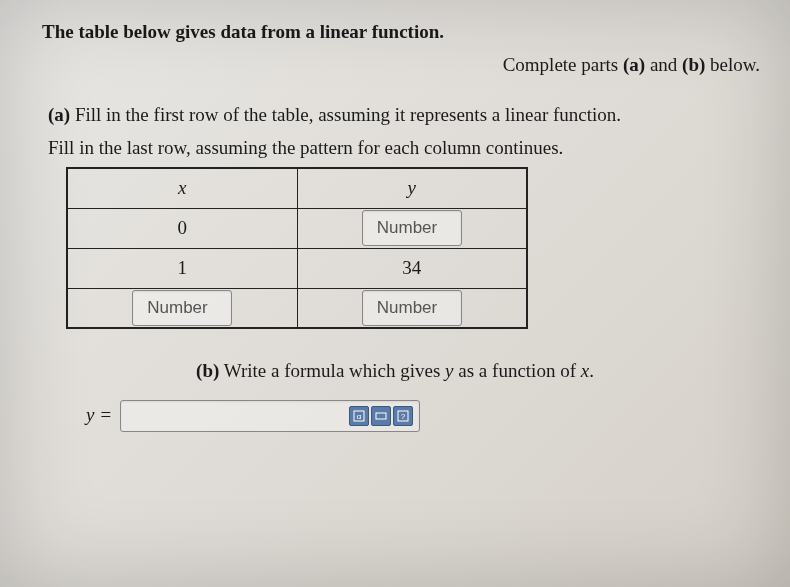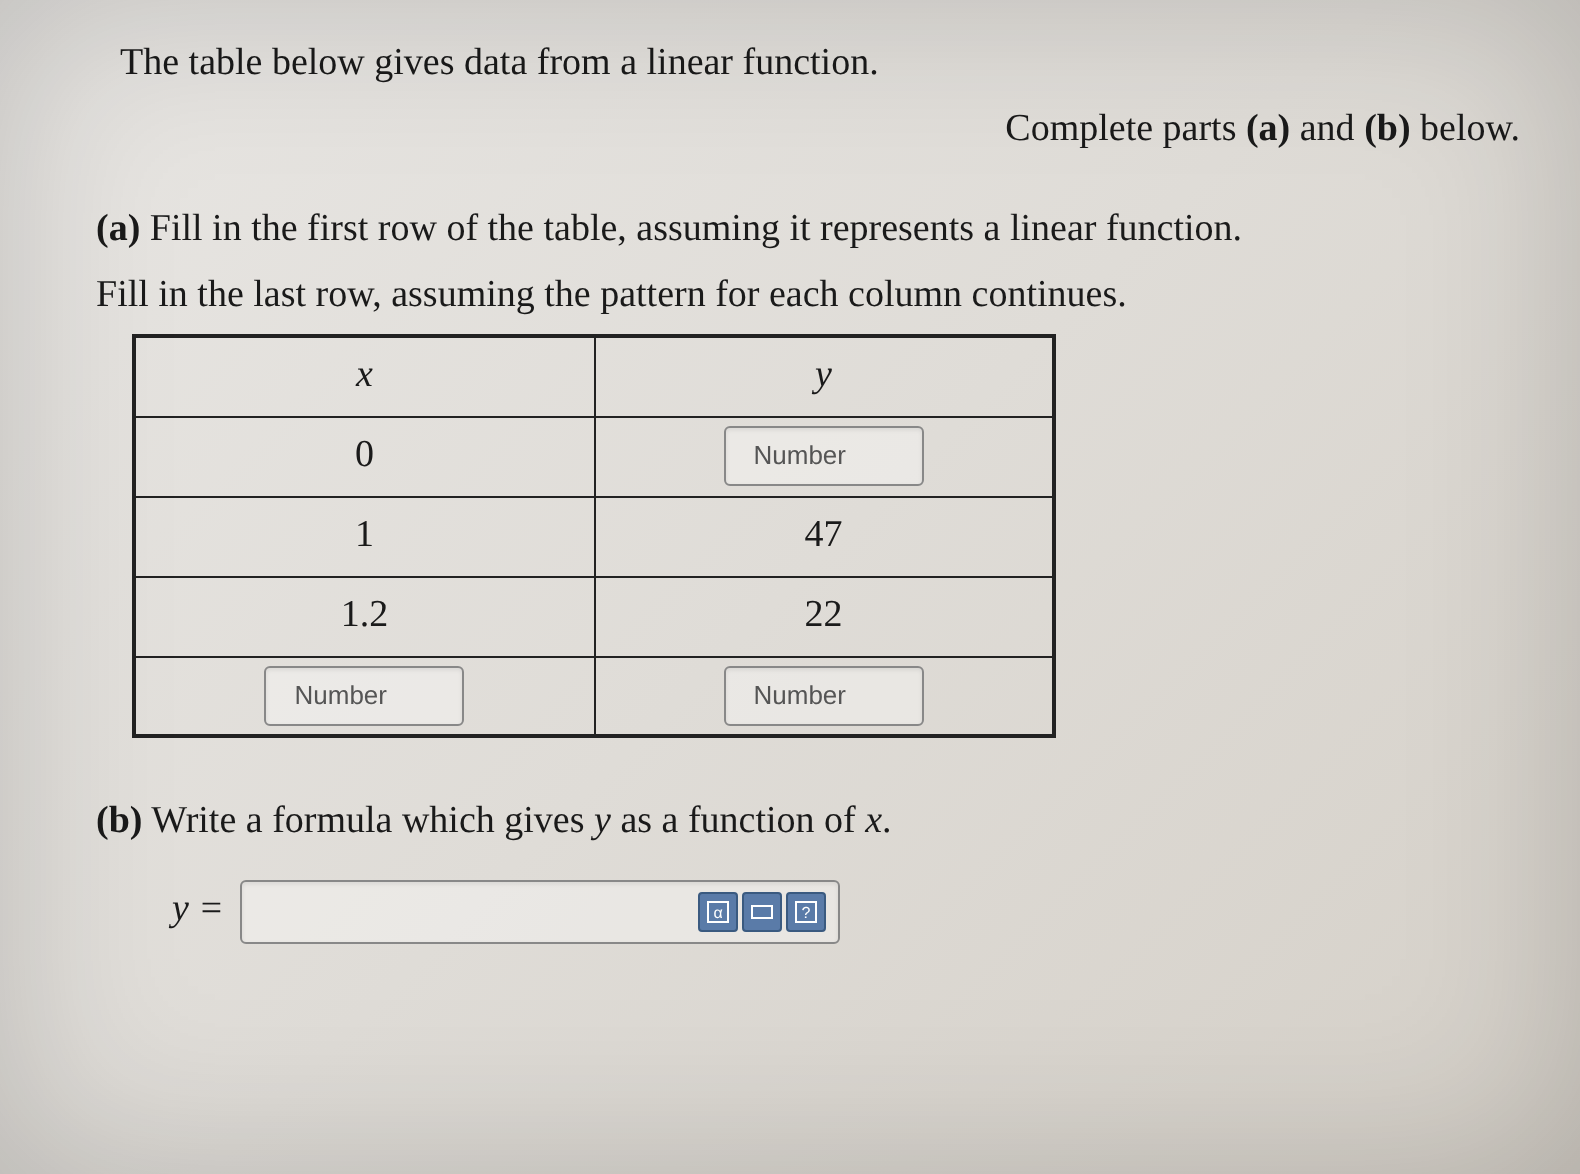--- a/index.html
+++ b/index.html
@@ -7,21 +7,21 @@
       font-family: 'Times New Roman', Times, serif;
       background: linear-gradient(135deg, #e8e6e3 0%, #dfdcd7 50%, #d5d0c8 100%);
       width: 790px;
       height: 587px;
       padding: 18px 30px;
       color: #1a1a1a;
       font-size: 19px;
       line-height: 1.5;
       position: relative;
     }
-    .intro-text { margin-bottom: 4px; margin-left: 30px; }
+    .intro-text { margin-bottom: 4px; margin-left: 12px; font-weight: bold; }
     .sub-text { margin-bottom: 22px; margin-left: 18px; text-align: right; }
     .part-a-text { margin-bottom: 4px; margin-left: 18px; }
     .part-a-sub { margin-bottom: 5px; margin-left: 18px; }
     .bold { font-weight: bold; }
     .table-wrap { margin-left: 36px; margin-bottom: 28px; }
     table {
       border-collapse: collapse;
       border: 2px solid #222;
       background: transparent;
     }
@@ -37,25 +37,25 @@
     .hdr { font-style: italic; }
     .input-box {
       display: inline-block;
       border: 1px solid #888;
       background: rgba(255,255,255,0.35);
       border-radius: 3px;
       padding: 4px 14px;
       min-width: 100px;
       text-align: left;
       font-family: Arial, sans-serif;
-      font-size: 13px;
+      font-size: 17px;
       color: #555;
       box-shadow: inset 0 1px 2px rgba(0,0,0,0.08);
     }
-    .part-b { margin-left: 18px; margin-bottom: 14px; }
+    .part-b { margin-bottom: 14px; text-align: center; }
     .formula-row {
       margin-left: 56px;
       display: flex;
       align-items: center;
       gap: 8px;
     }
     .y-eq { font-style: italic; font-size: 19px; }
     .formula-input {
       position: relative;
       display: inline-flex;
@@ -111,25 +111,21 @@
       <td class="col-y hdr">y</td>
     </tr>
     <tr>
       <td class="col-x">0</td>
       <td class="col-y">
         <span class="input-box">Number</span>
       </td>
     </tr>
     <tr>
       <td class="col-x">1</td>
-      <td class="col-y">47</td>
-    </tr>
-    <tr>
-      <td class="col-x">1.2</td>
-      <td class="col-y">22</td>
+      <td class="col-y">34</td>
     </tr>
     <tr>
       <td class="col-x">
         <span class="input-box">Number</span>
       </td>
       <td class="col-y">
         <span class="input-box">Number</span>
       </td>
     </tr>
   </tbody>

